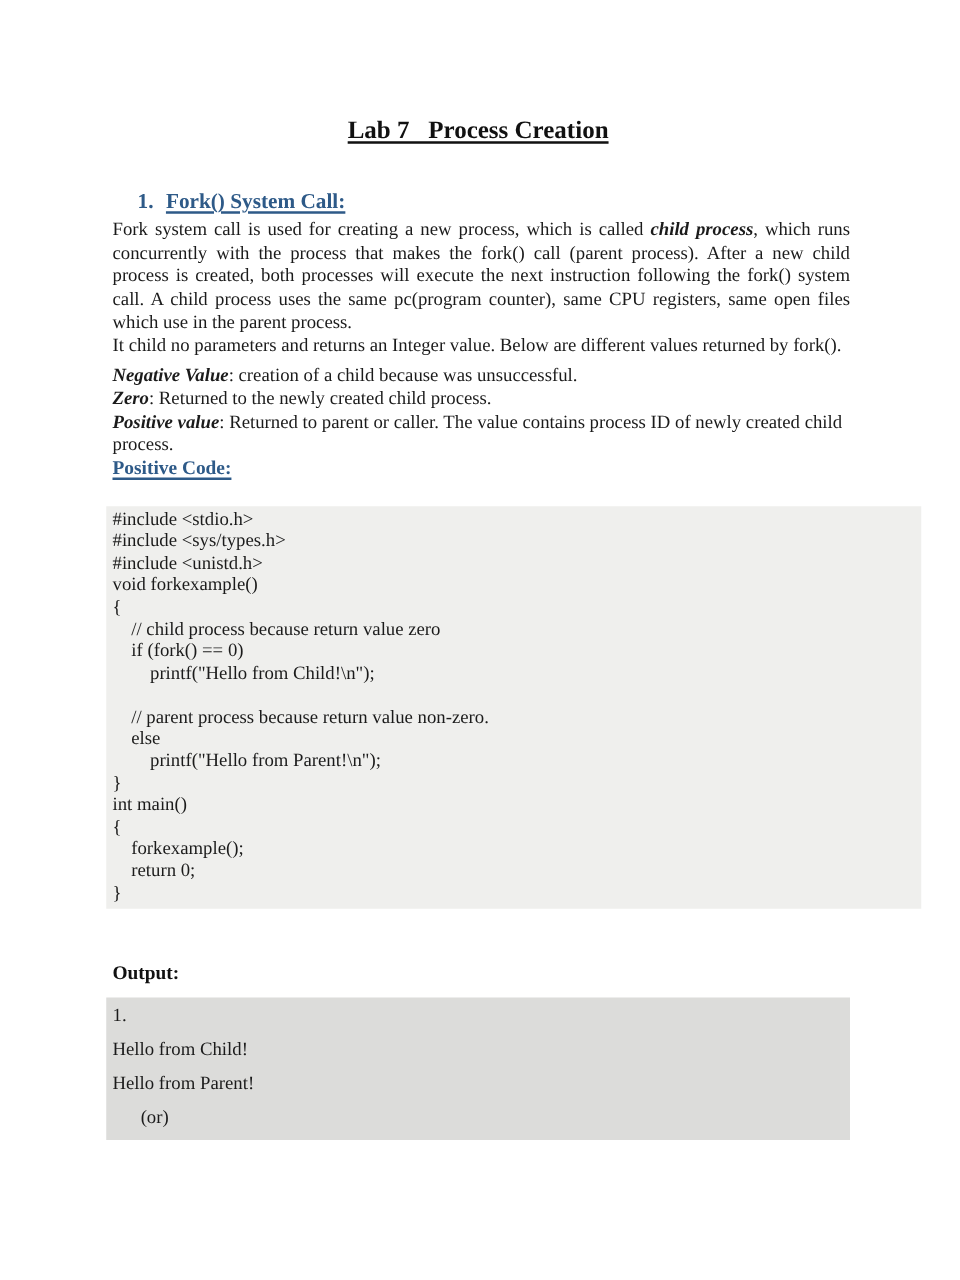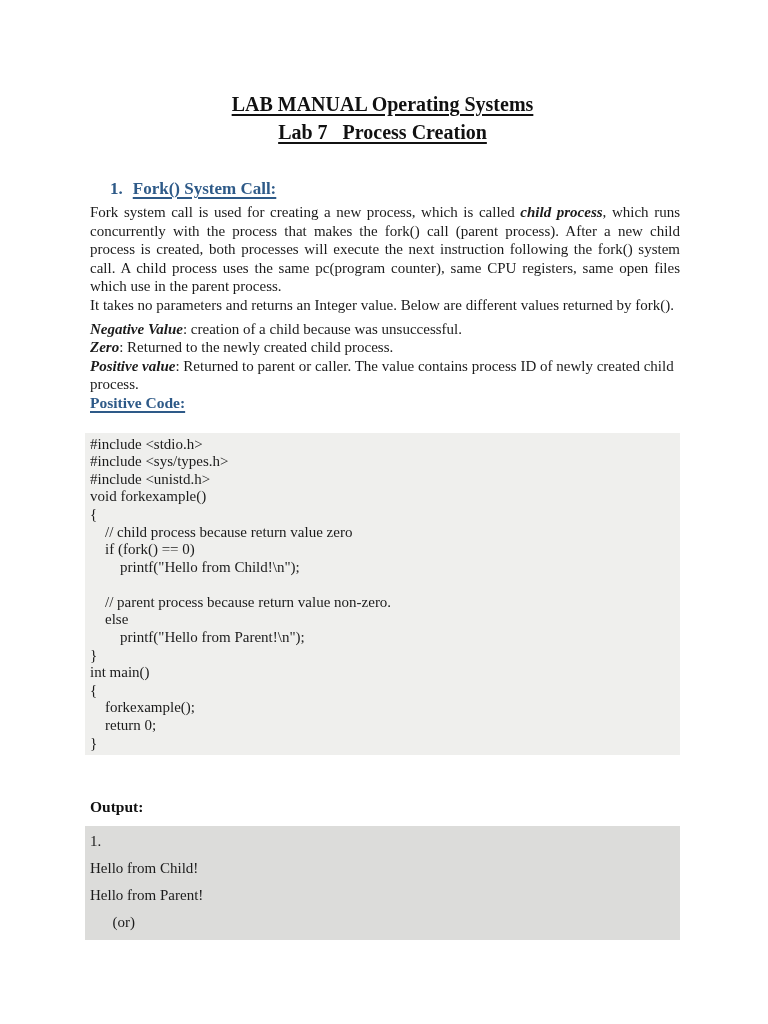--- a/index.html
+++ b/index.html
@@ -59,21 +59,21 @@
     font-weight: bold;
     color: #2e5a88;
     line-height: 18.6px;
     text-decoration: underline;
     text-decoration-thickness: 2px;
     text-underline-offset: 3px;
   }
 
   pre.code-box {
     margin: 20px 0 0 0;
-    width: 595px;
+    width: 652px;
     background: #efefed;
     padding: 3px 0 3px 5px;
     font-family: "Liberation Serif", serif;
     font-size: 15px;
     line-height: 17.6px;
     white-space: pre;
     color: #1b1b1b;
   }
 
   .output-heading {
@@ -96,31 +96,30 @@
     white-space: pre;
     color: #1b1b1b;
   }
 </style>
 </head>
 <body>
 
 <div class="page">
 
   <header class="doc-title">
-    <div class="title-line">LAB MANUAL Operating Systems</div>
     <div class="title-line">Lab 7   Process Creation</div>
   </header>
 
   <div class="section-heading">
     <span class="sec-num">1.</span><span class="sec-label">Fork() System Call:</span>
   </div>
 
   <p class="para justify"><span>Fork system call is used for creating a new process, which is called </span><span class="bi">child process</span><span>, which runs concurrently with the process that makes the fork() call (parent process). After a new child process is created, both processes will execute the next instruction following the fork() system call. A child process uses the same pc(program counter), same CPU registers, same open files which use in the parent process.</span></p>
 
-  <p class="para">It takes no parameters and returns an Integer value. Below are different values returned by fork().</p>
+  <p class="para">It child no parameters and returns an Integer value. Below are different values returned by fork().</p>
 
   <div class="values">
     <div><span class="bi">Negative Value</span><span>: creation of a child because was unsuccessful.</span></div>
     <div><span class="bi">Zero</span><span>: Returned to the newly created child process.</span></div>
     <div><span class="bi">Positive value</span><span>: Returned to parent or caller. The value contains process ID of newly created child process.</span></div>
   </div>
 
   <div class="example-code-heading">Positive Code:</div>
 
   <pre class="code-box">#include &lt;stdio.h&gt;

